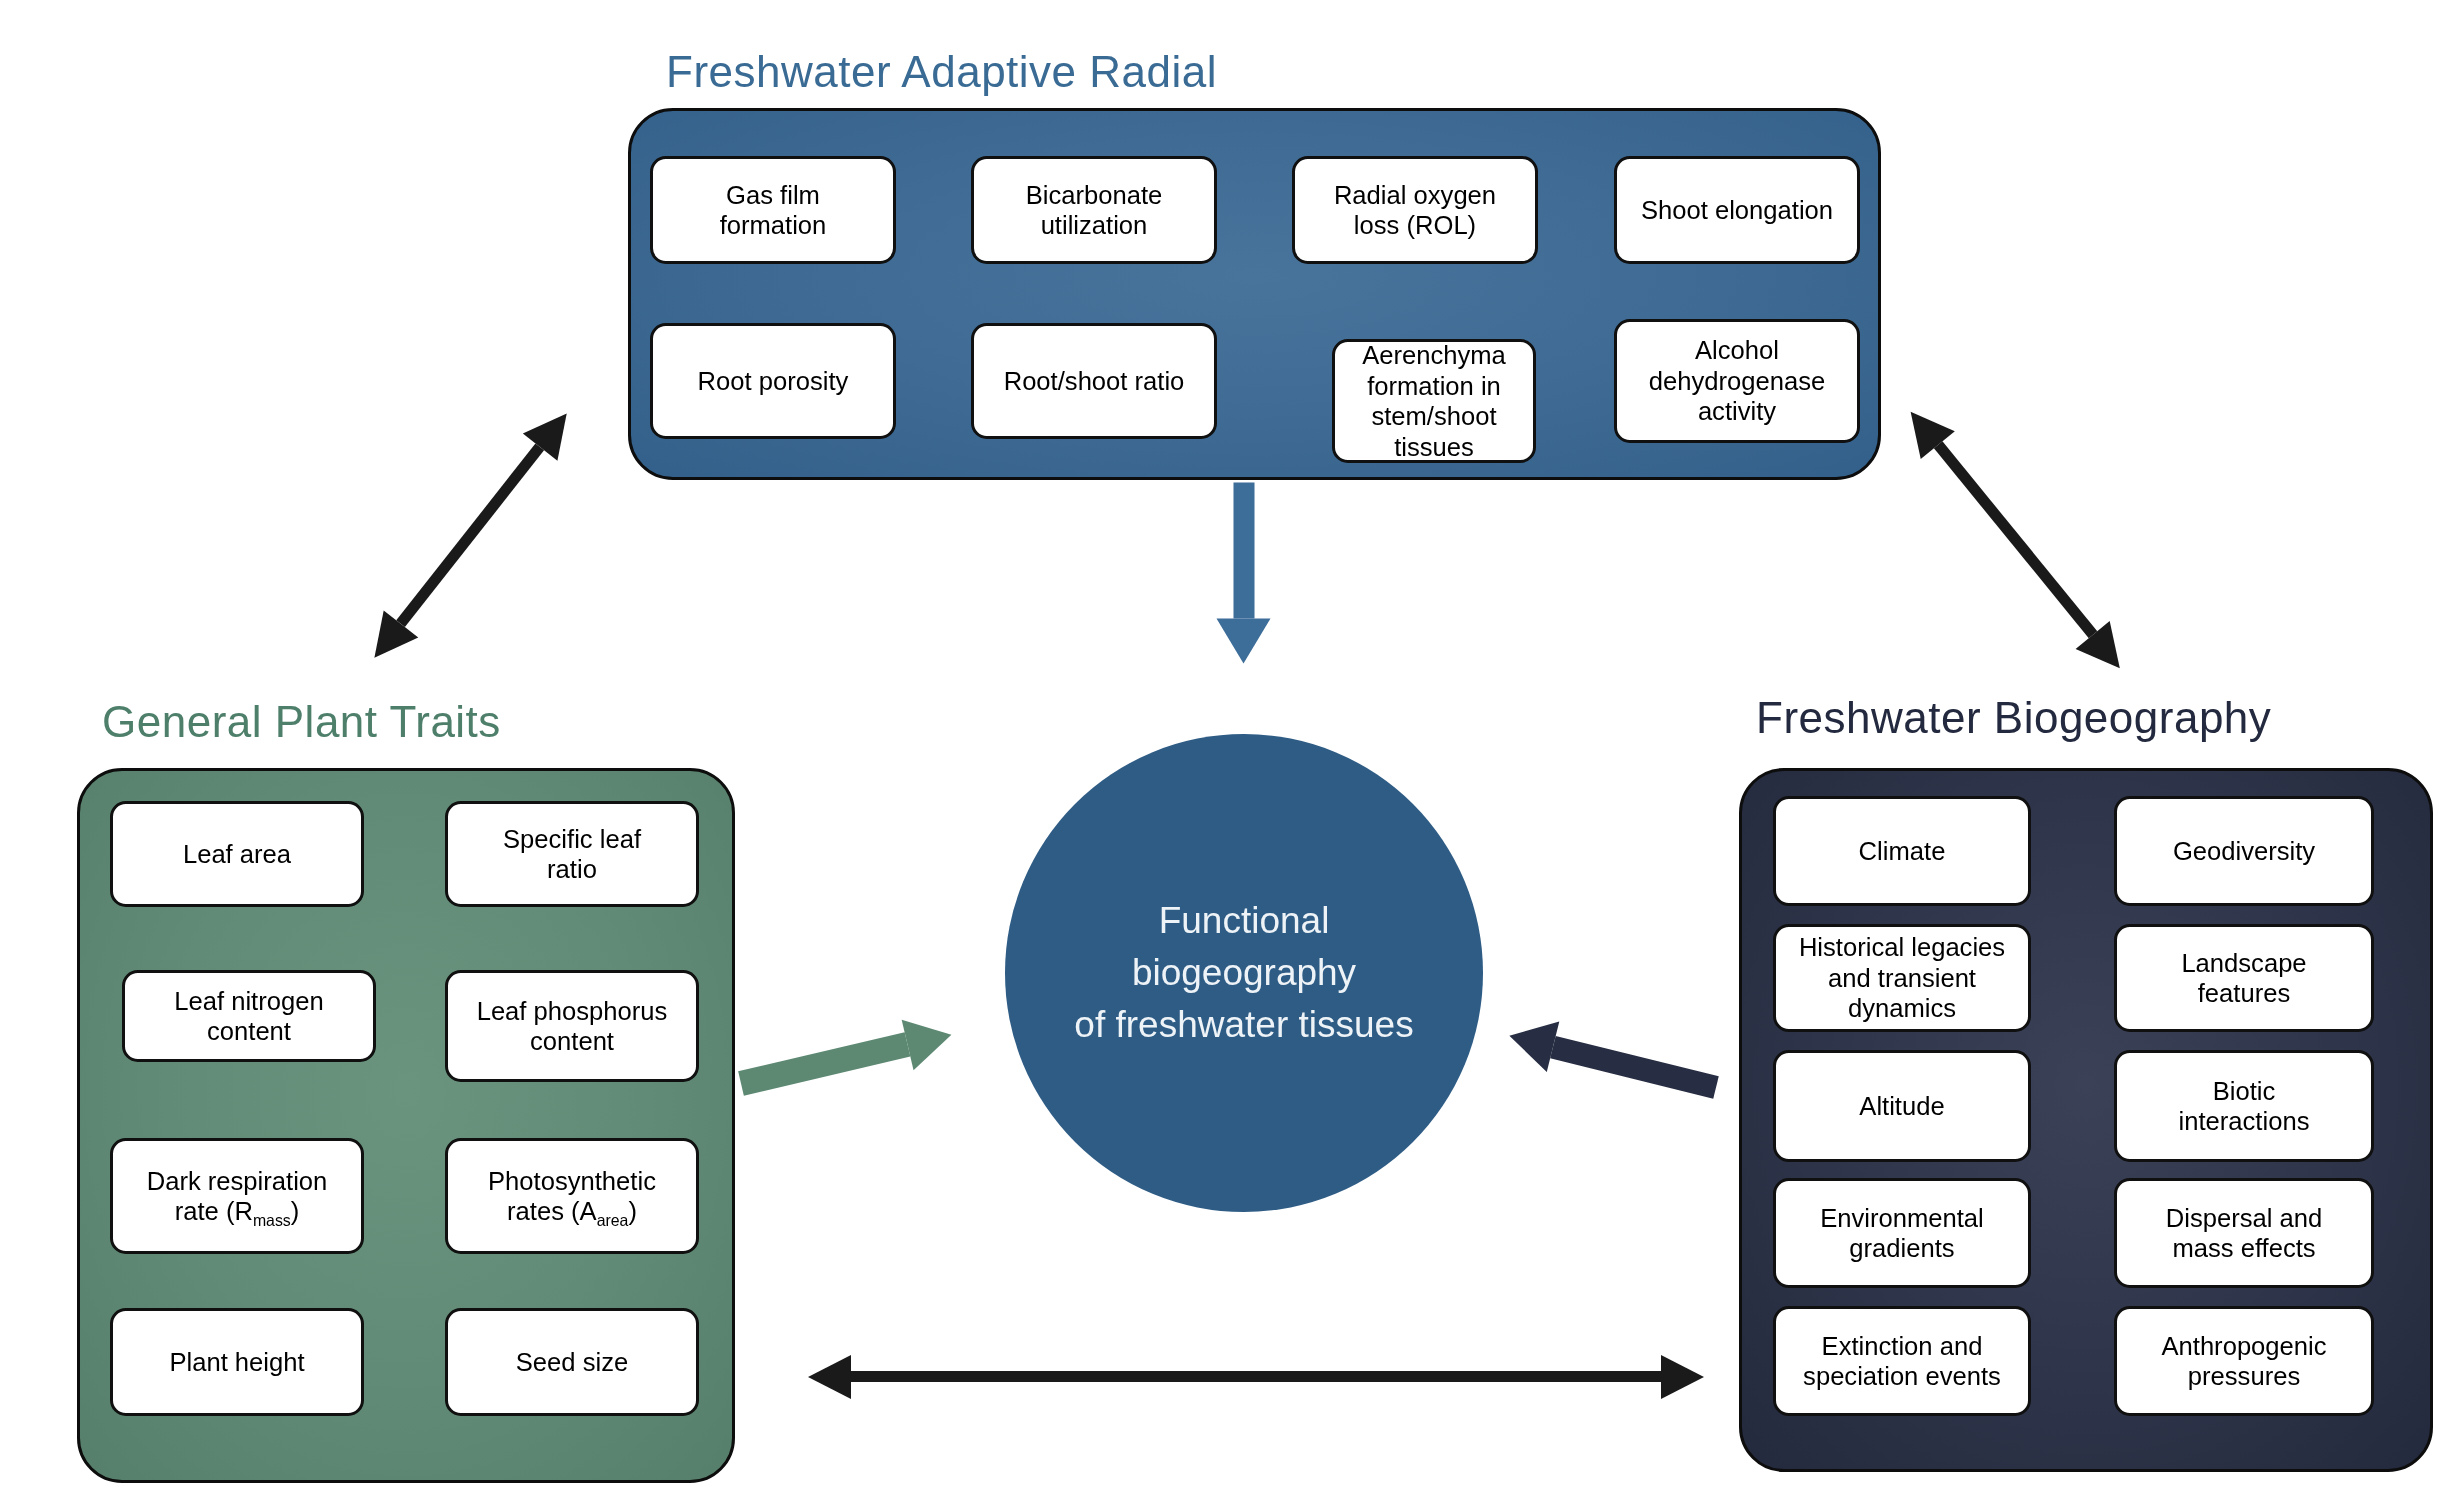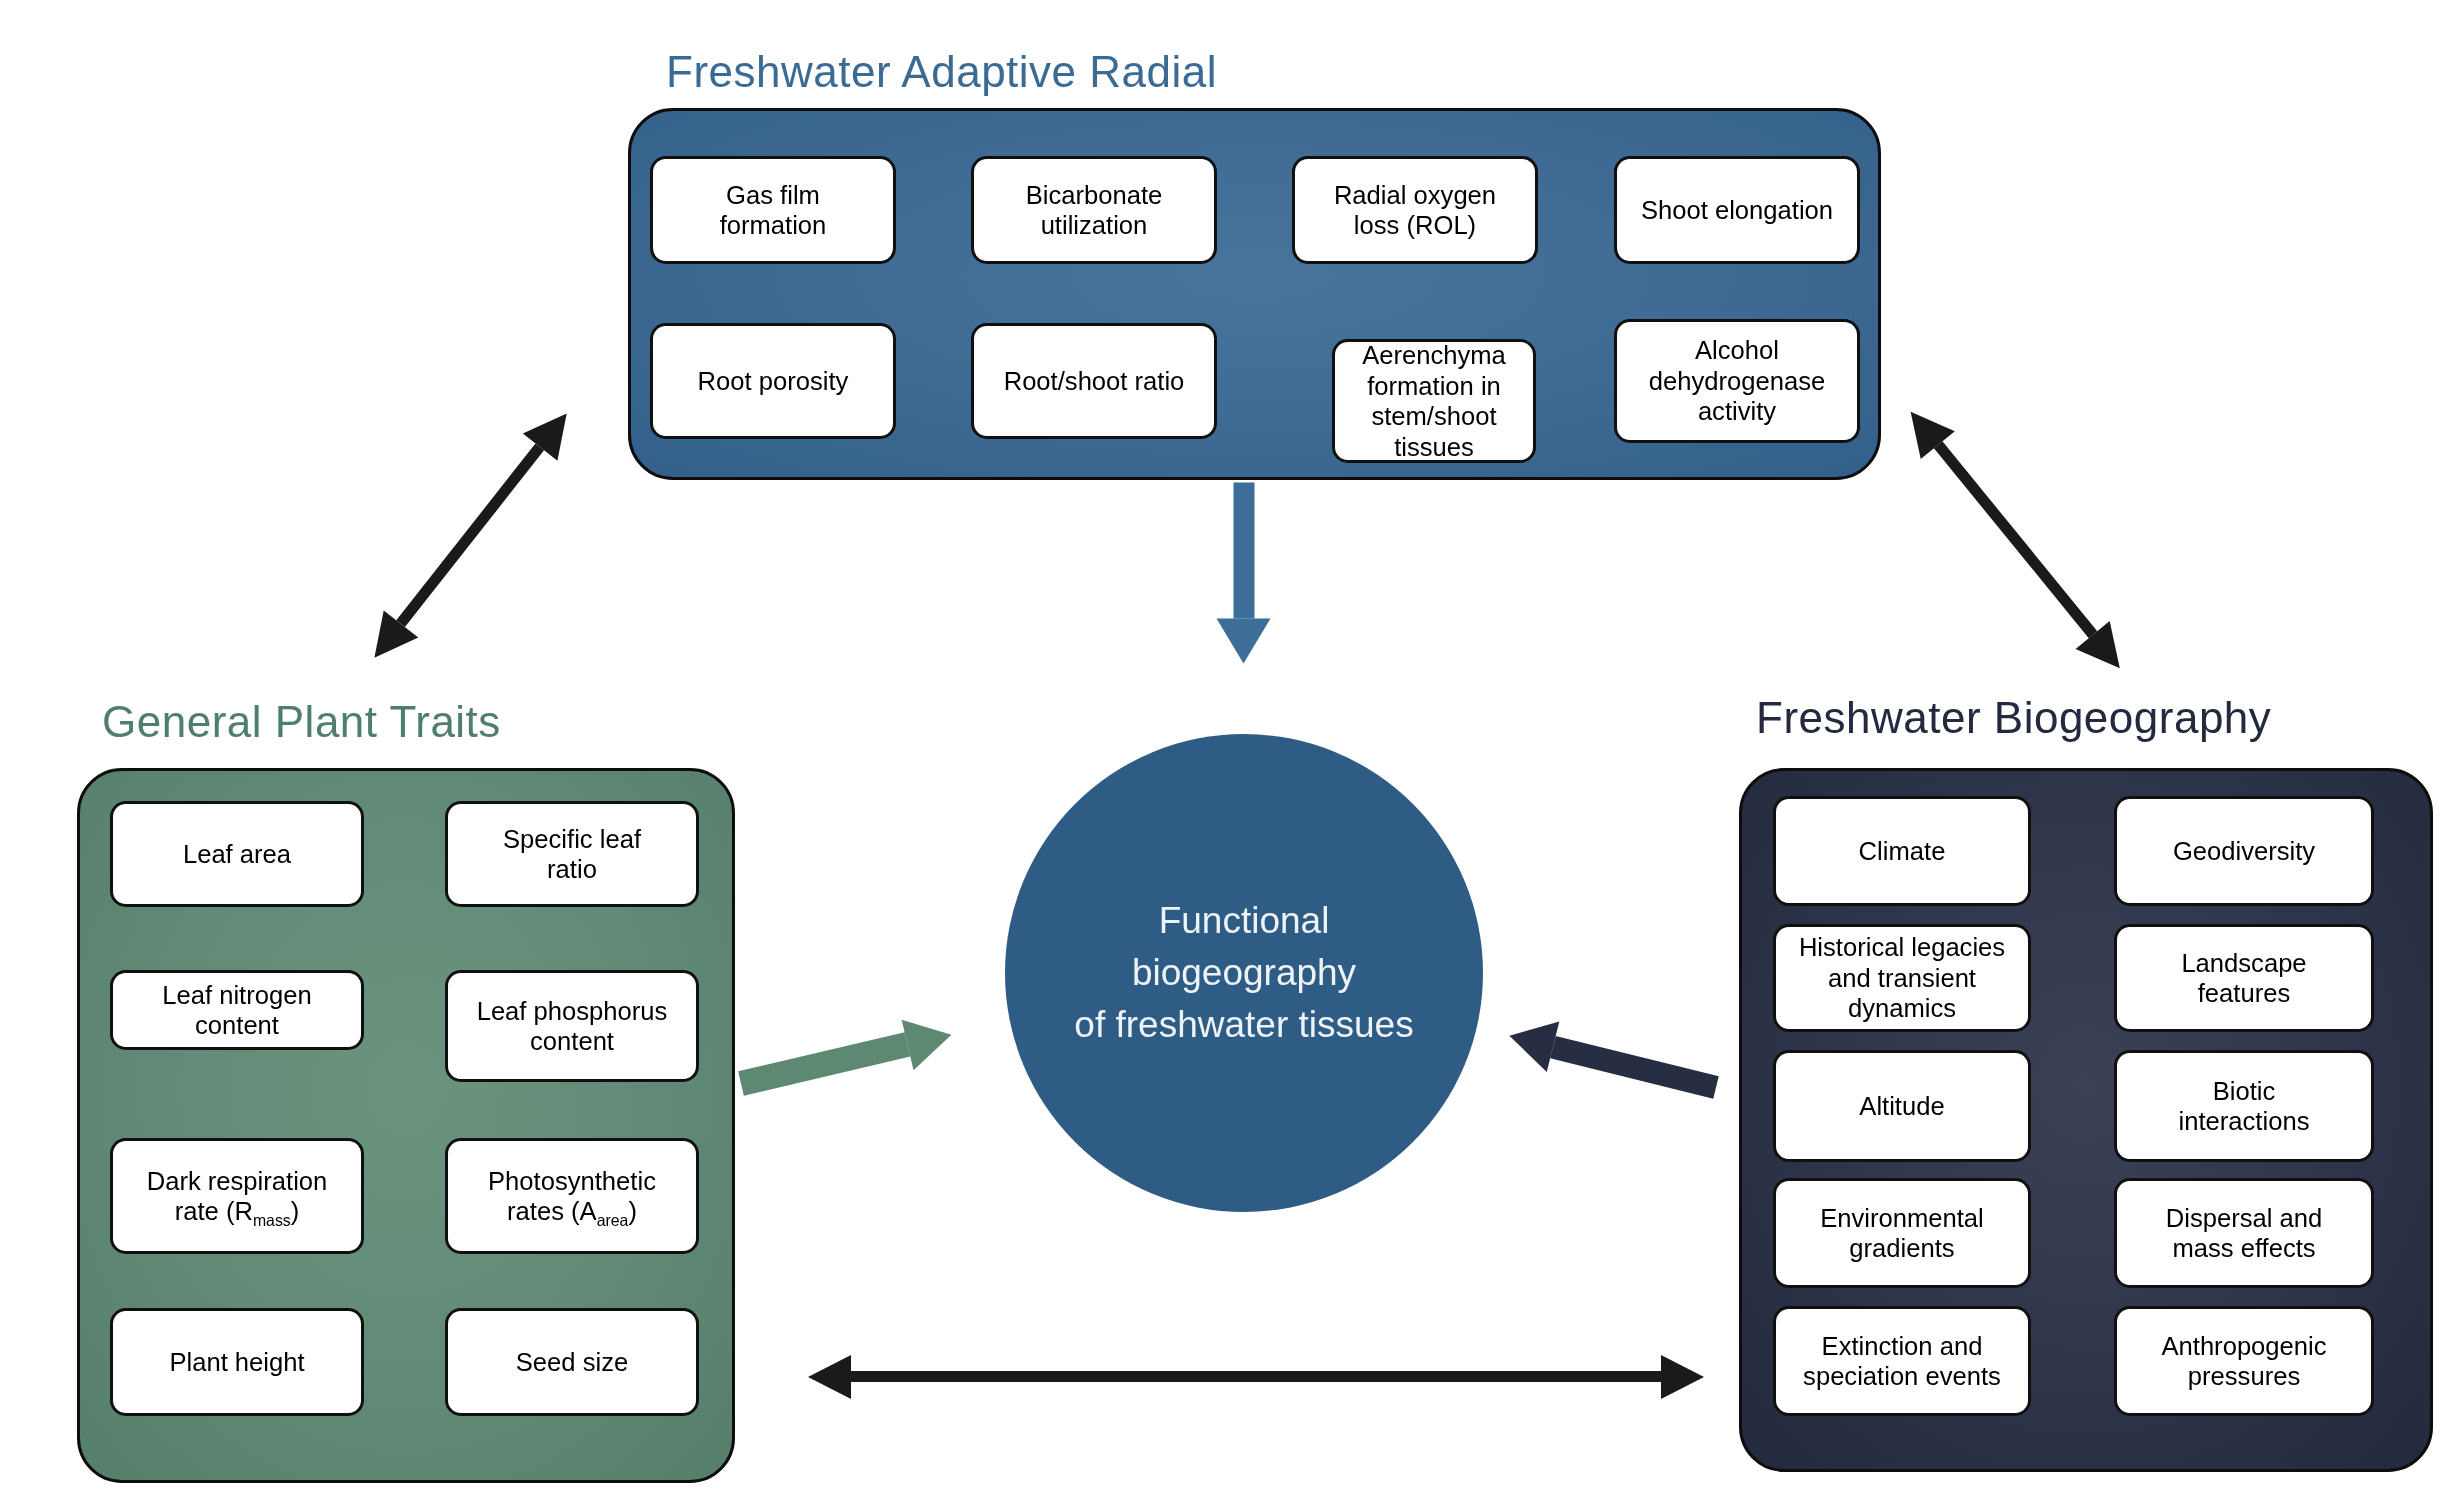--- a/index.html
+++ b/index.html
@@ -136,21 +136,21 @@
     </div>
 
   <div class="panel panel-left"></div>
   <div class="trait-box" style="left:110px;top:801px;width:254px;height:106px;">
       <div class="lbl">Leaf area</div>
     </div>
   <div class="trait-box" style="left:445px;top:801px;width:254px;height:106px;">
       <div class="lbl">Specific leaf
 ratio</div>
     </div>
-  <div class="trait-box" style="left:110px;top:970px;width:254px;height:80px;">
+  <div class="trait-box" style="left:122px;top:970px;width:254px;height:92px;">
       <div class="lbl">Leaf nitrogen
 content</div>
     </div>
   <div class="trait-box" style="left:445px;top:970px;width:254px;height:112px;">
       <div class="lbl">Leaf phosphorus
 content</div>
     </div>
   <div class="trait-box" style="left:110px;top:1138px;width:254px;height:116px;">
     <div class="lbl"><span>Dark respiration
 rate (R</span><sub>mass</sub><span>)</span></div>

